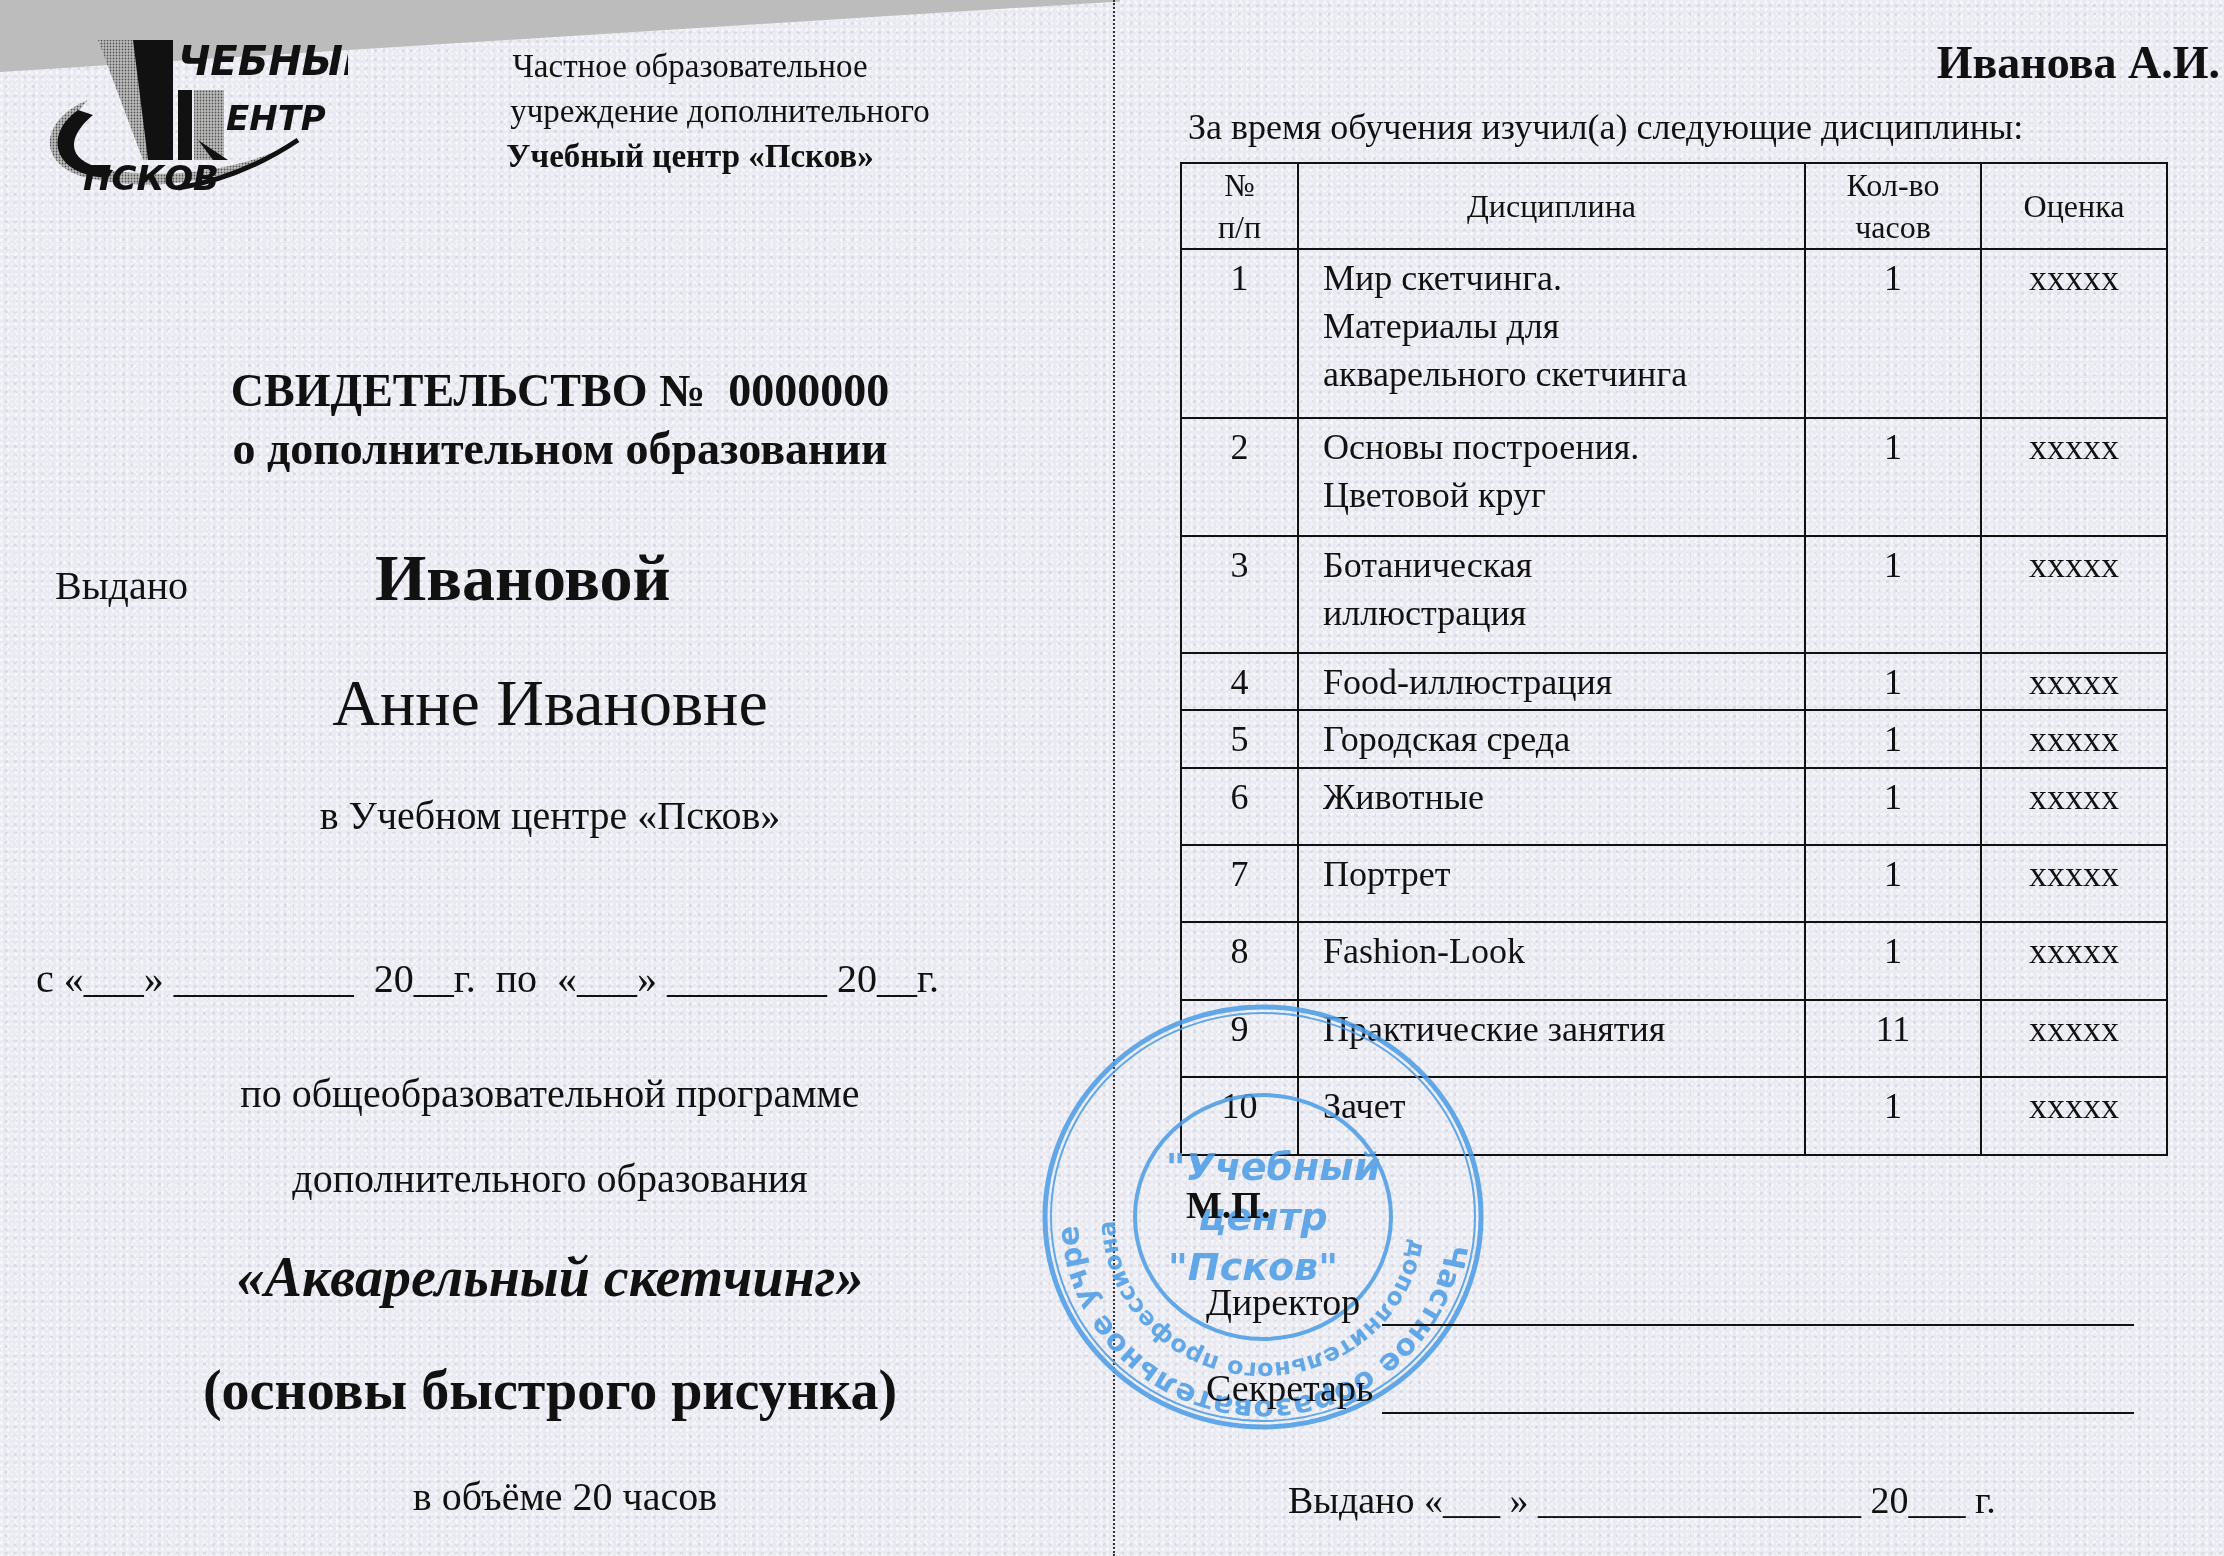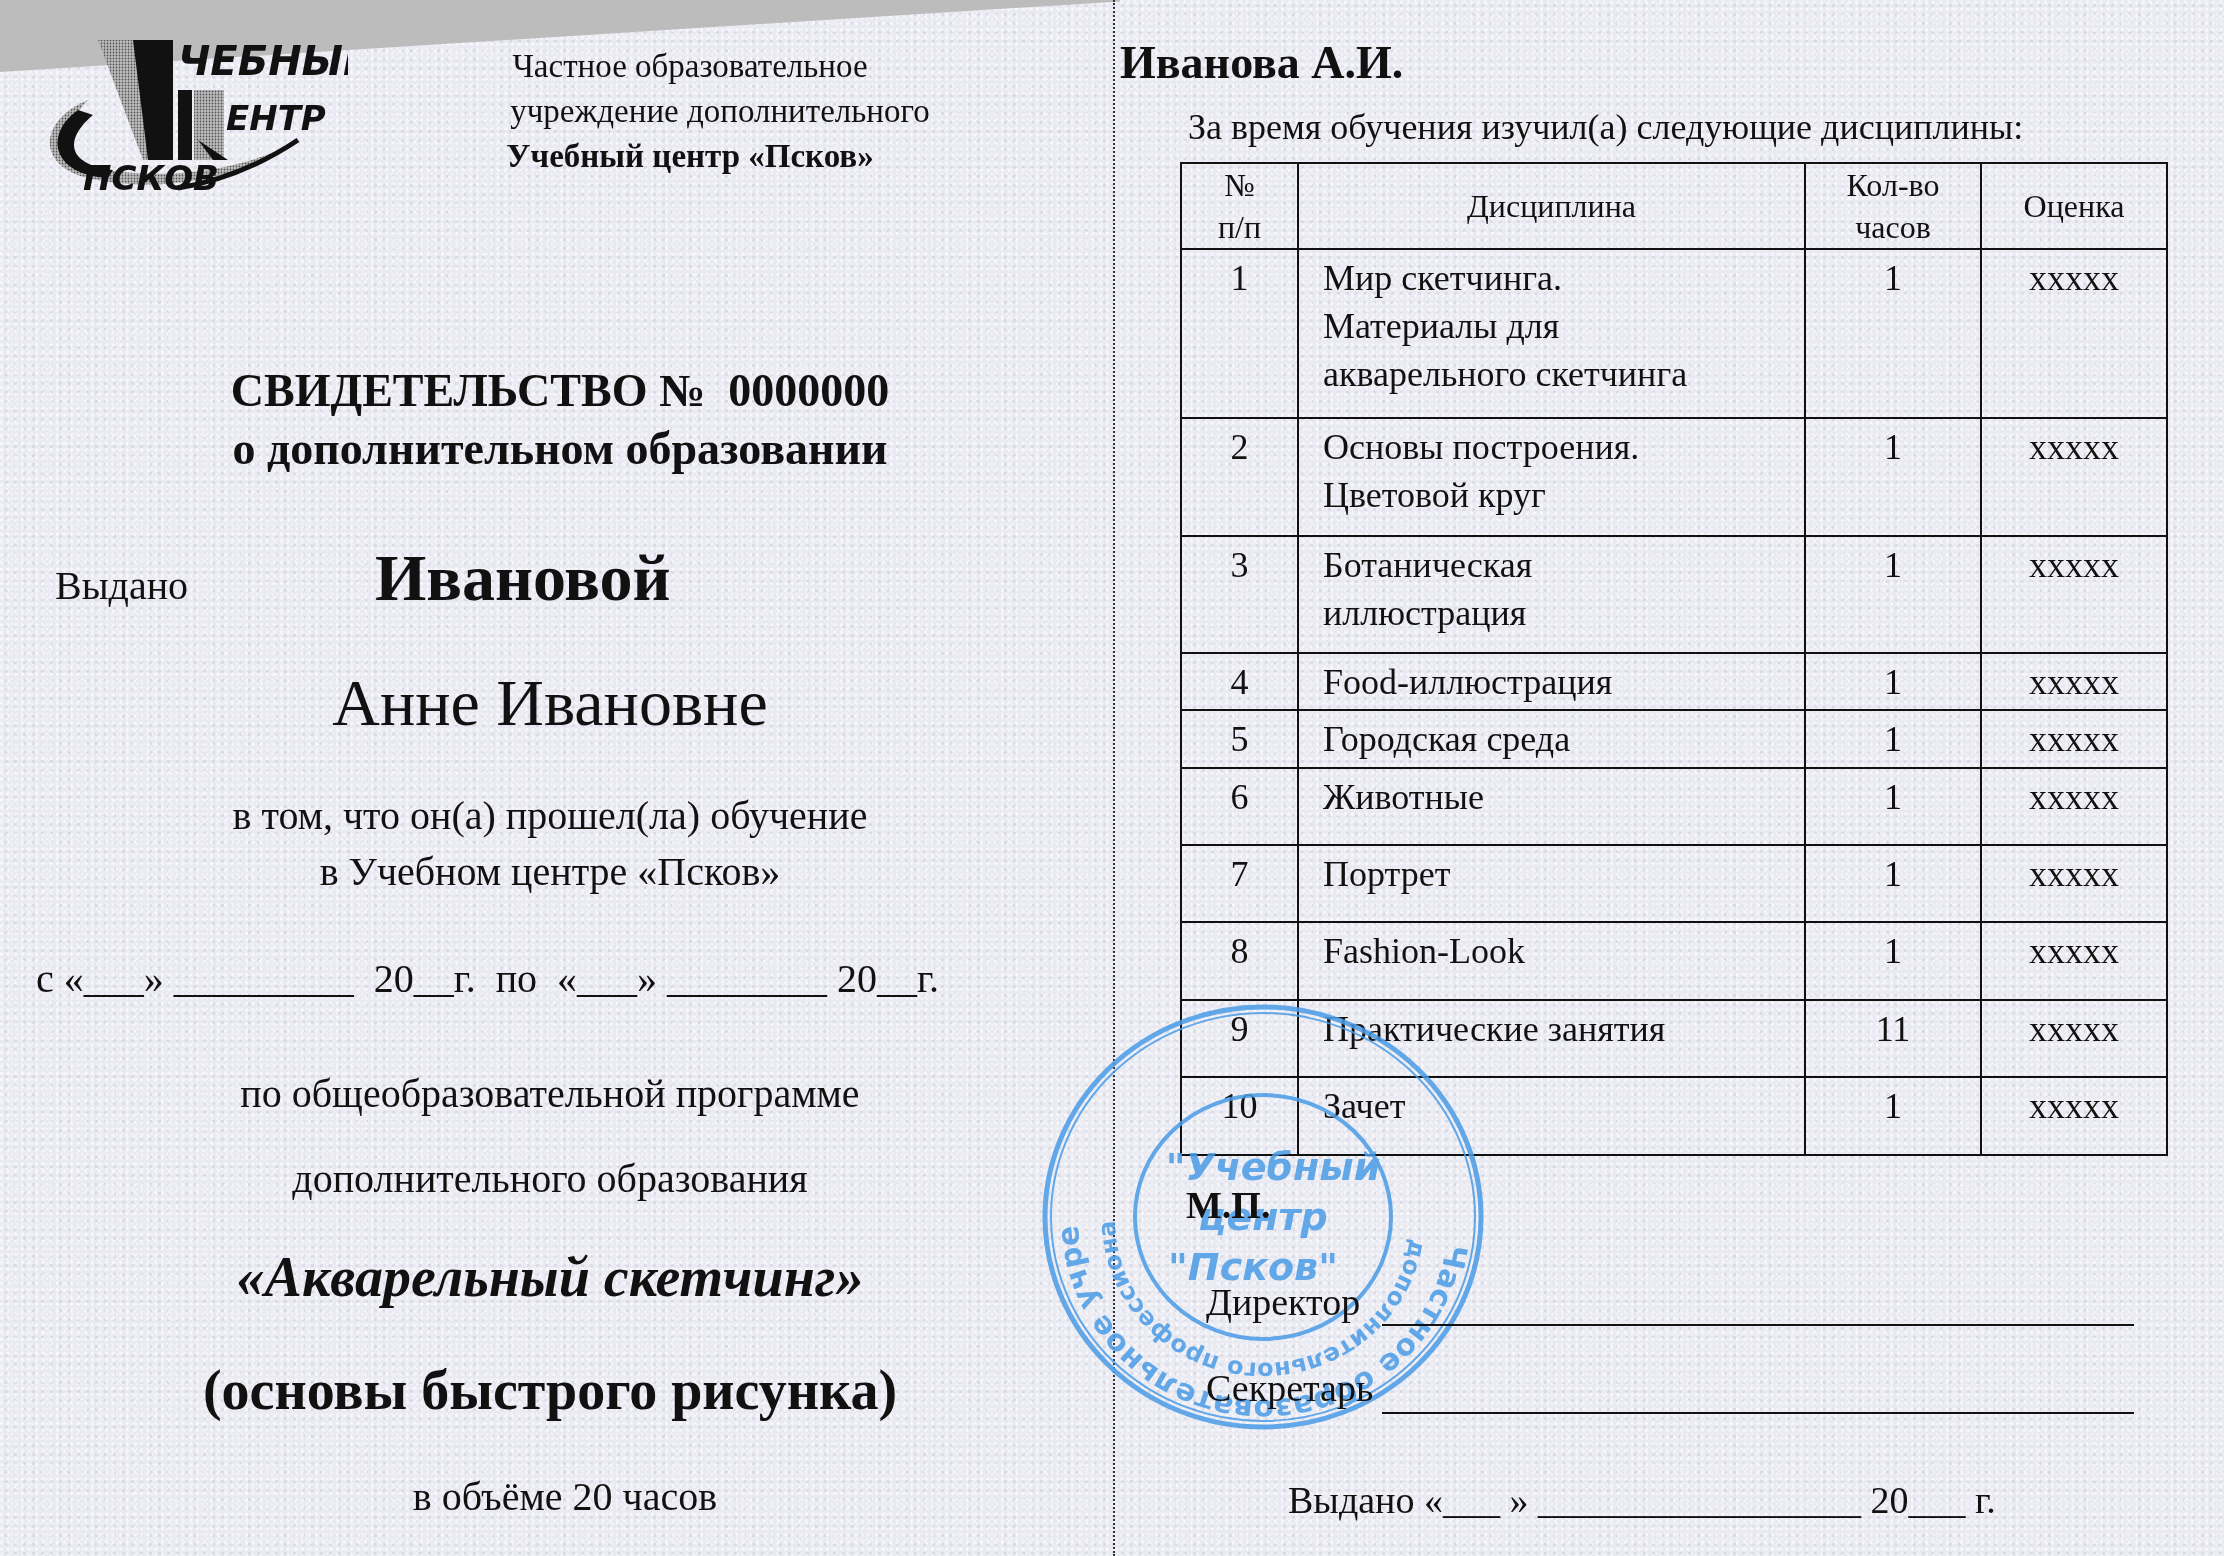--- a/index.html
+++ b/index.html
@@ -45,21 +45,21 @@
   .given-names { left: 0; width: 1100px; top: 665px; text-align: center; font-size: 66px; font-weight: normal; }
   .body1 { left: 0; width: 1100px; top: 788px; text-align: center; font-size: 40px; line-height: 56px; }
   .dates { left: 28px; top: 955px; font-size: 40px; white-space: pre; margin-left: 8px; }
   .program1 { left: 0; width: 1100px; top: 1070px; text-align: center; font-size: 40px; }
   .program2 { left: 0; width: 1100px; top: 1155px; text-align: center; font-size: 40px; }
   .program-name { left: 0; width: 1100px; top: 1245px; text-align: center; font-size: 56px; font-weight: bold; font-style: italic; }
   .program-sub { left: 0; width: 1100px; top: 1358px; text-align: center; font-size: 56px; font-weight: bold; }
   .volume { left: 0; width: 1130px; top: 1473px; text-align: center; font-size: 40px; }
 
   
-  .student { left: 1120px; width: 1100px; top: 36px; text-align: left; font-size: 46px; font-weight: bold; }
+  .student { left: 1120px; width: 1100px; top: 36px; text-align: right; font-size: 46px; font-weight: bold; }
   .intro { left: 1188px; top: 106px; font-size: 36px; }
 
   table.disc {
     position: absolute; left: 1180px; top: 162px; width: 988px;
     border-collapse: collapse; font-size: 36px; line-height: 48px;
   }
   table.disc th, table.disc td { border: 2.5px solid #111; vertical-align: top; padding: 0; }
   table.disc th { font-weight: normal; font-size: 32px; line-height: 42px; vertical-align: middle; text-align: center; height: 84px; }
   table.disc td.num { text-align: center; width: 115px; }
   table.disc td.name { text-align: left; padding-left: 24px; width: 481px; }
@@ -114,21 +114,20 @@
 <div class="abs cert-title">
   <div style="white-space:pre">СВИДЕТЕЛЬСТВО №  0000000</div>
   <div>о дополнительном образовании</div>
 </div>
 
 <div class="abs issued-label">Выдано</div>
 <div class="abs surname">Ивановой</div>
 <div class="abs given-names">Анне Ивановне</div>
 
 <div class="abs body1">
-  <div>в том, что он(а) прошел(ла) обучение</div>
   <div>в Учебном центре «Псков»</div>
 </div>
 
 <div class="abs dates">с «___» _________  20__г.  по  «___» ________ 20__г.</div>
 
 <div class="abs program1">по общеобразовательной программе</div>
 <div class="abs program2">дополнительного образования</div>
 <div class="abs program-name">«Акварельный скетчинг»</div>
 <div class="abs program-sub">(основы быстрого рисунка)</div>
 <div class="abs volume">в объёме 20 часов</div>

